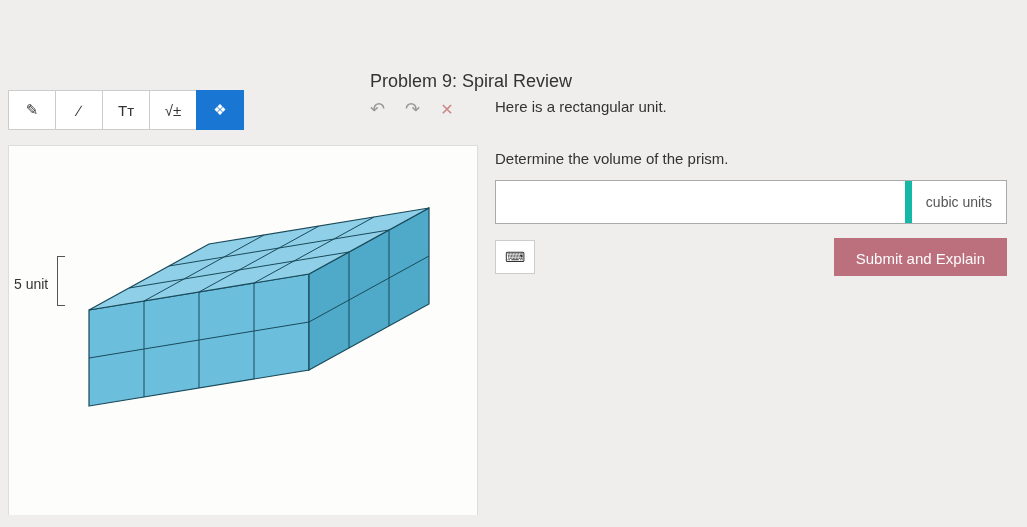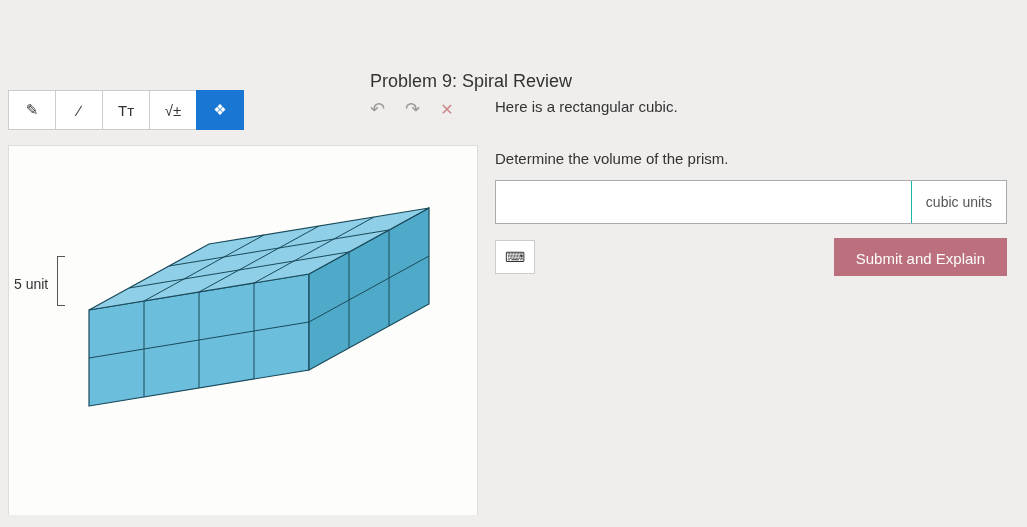--- a/index.html
+++ b/index.html
@@ -119,21 +119,21 @@
   .answer-input {
     flex: 1;
     height: 100%;
     border: none;
     padding: 0 10px;
     font-size: 15px;
     outline: none;
   }
   .unit-suffix {
     padding: 0 14px;
-    border-left: 1px solid #14b8a6;
+    border-left: 7px solid #14b8a6;
     height: 100%;
     display: flex;
     align-items: center;
     color: #555;
     font-size: 14px;
   }
   .action-row {
     position: absolute;
     top: 238px;
     left: 495px;
@@ -186,21 +186,21 @@
     <span>❖</span>
   </div>
 </div>
 
 <div class="history-bar">
   <span class="hist-btn">↶</span>
   <span class="hist-btn">↷</span>
   <span class="close-btn">✕</span>
 </div>
 
-<div class="problem-text pt-line1">Here is a rectangular cubic.</div>
+<div class="problem-text pt-line1">Here is a rectangular unit.</div>
 <div class="problem-text pt-line2">Determine the volume of the prism.</div>
 
 <div class="answer-row">
   <input class="answer-input" type="text" placeholder="" style="">
   <div class="unit-suffix">cubic units</div>
 </div>
 
 <div class="action-row">
   <div class="kbd-btn">
     <span>⌨</span>

